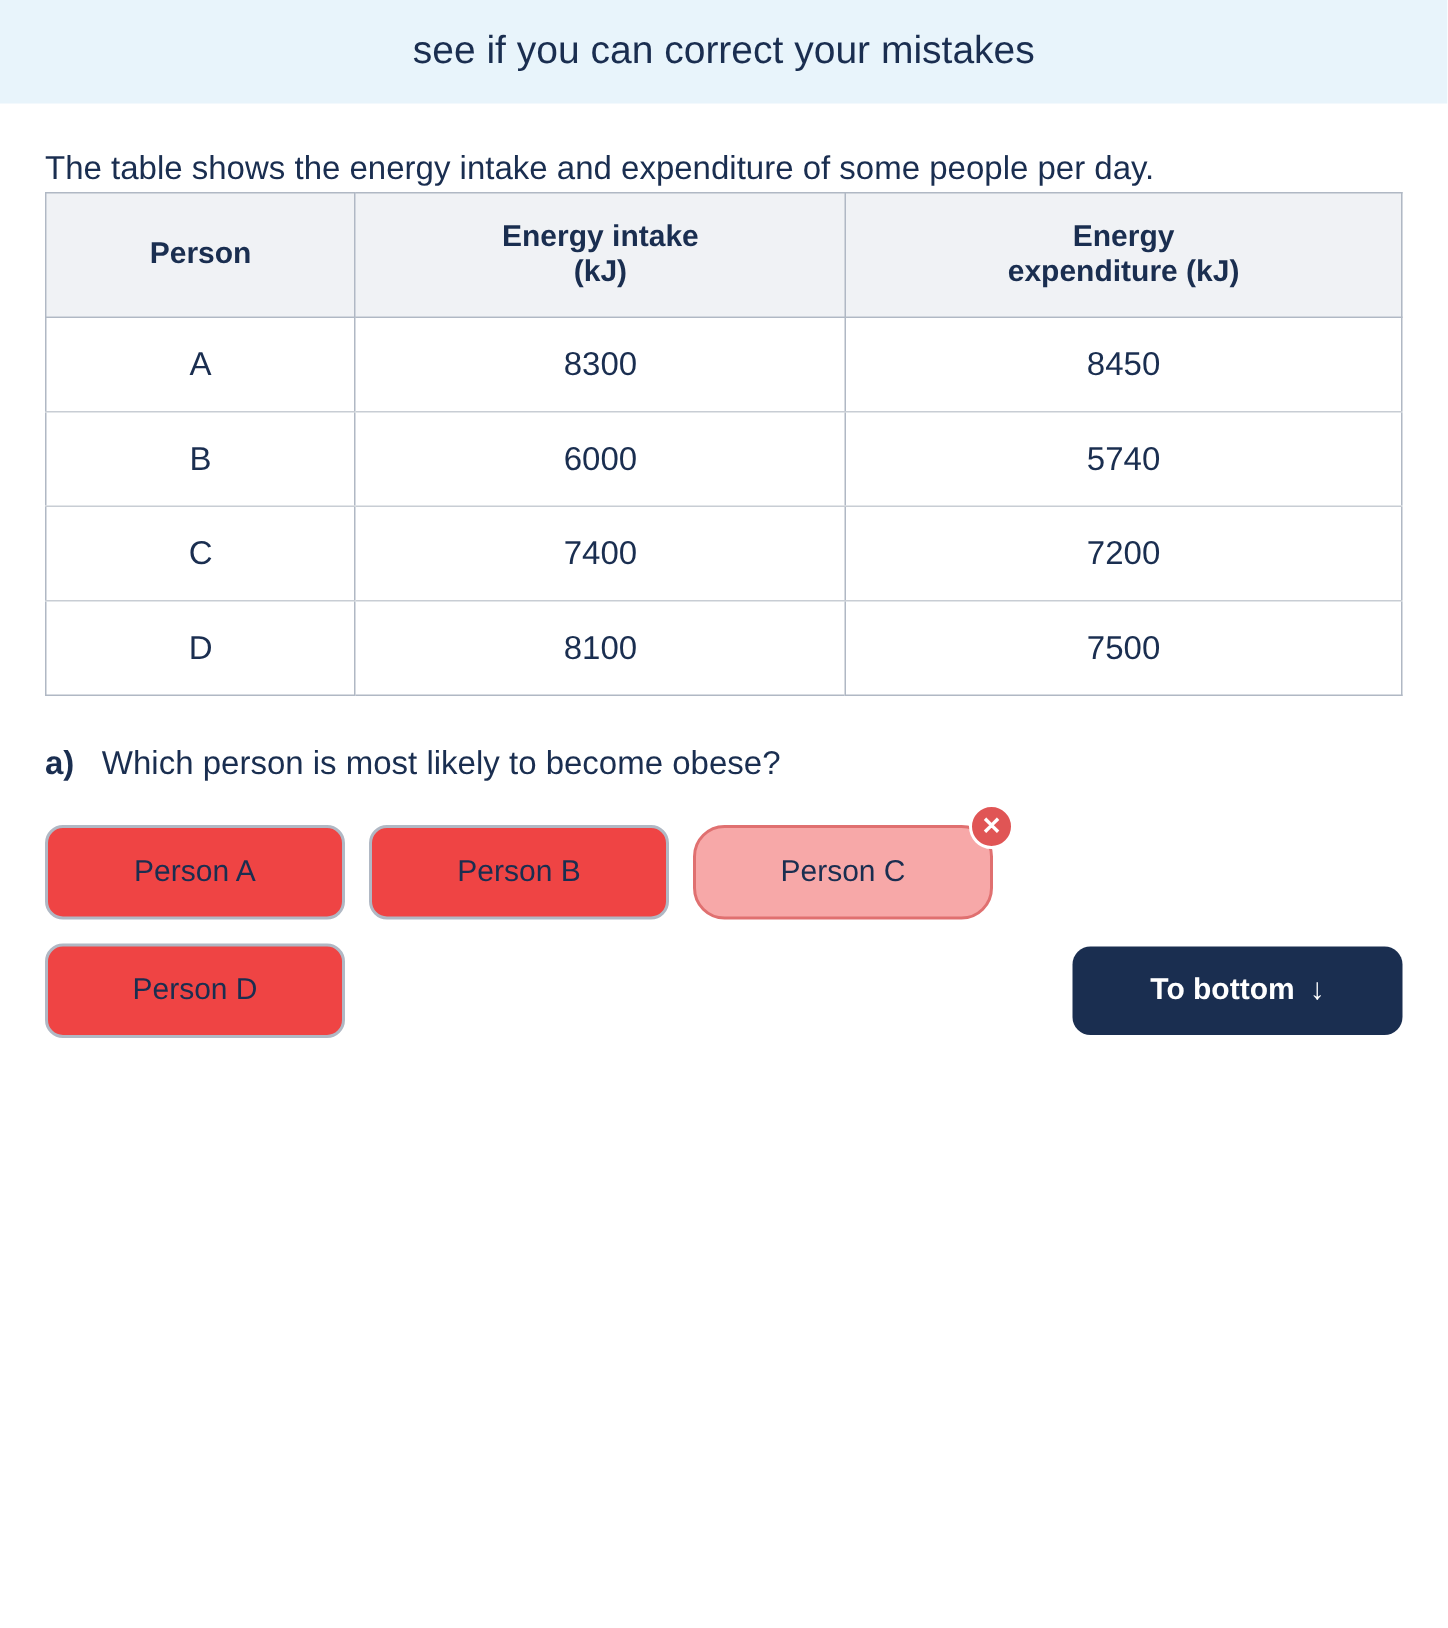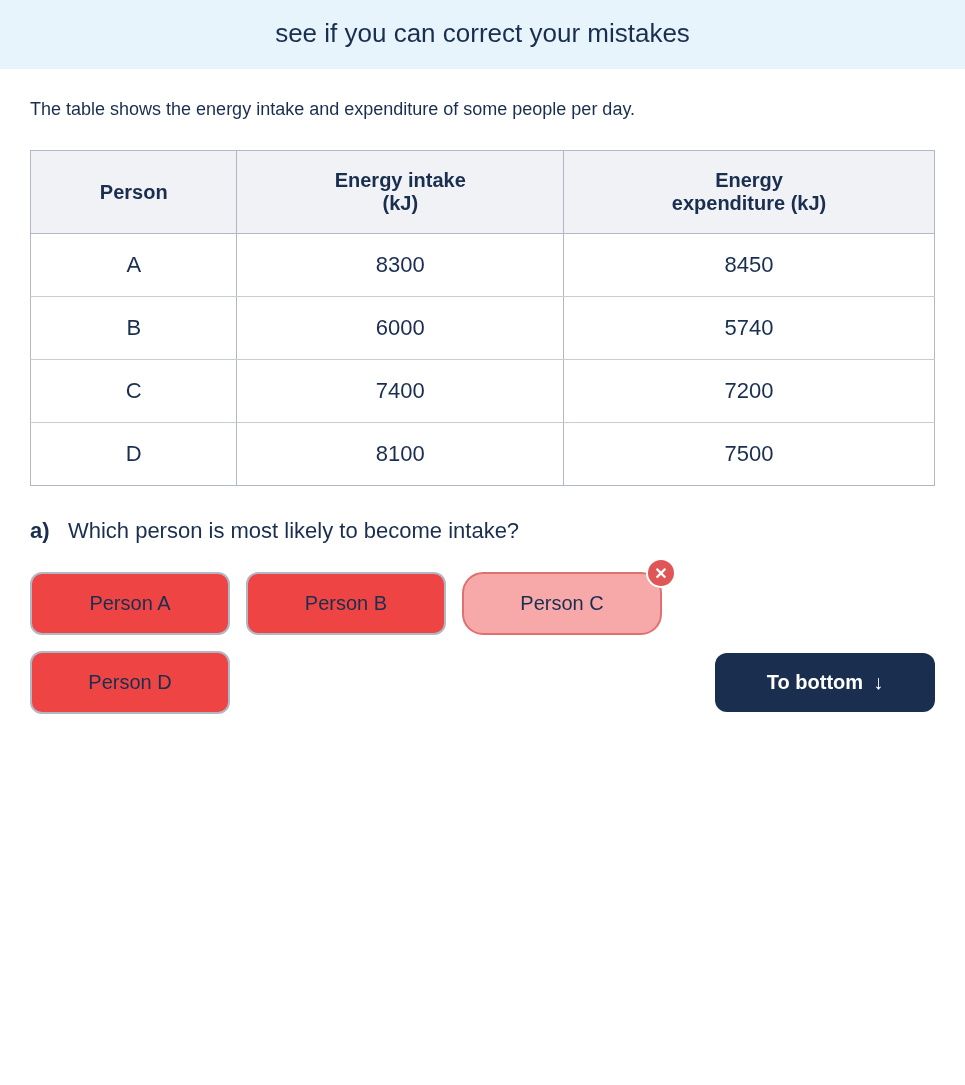--- a/index.html
+++ b/index.html
@@ -35,24 +35,23 @@
       font-weight: 400;
       margin-top: 39px;
     }
 
     .content-area {
       padding: 28px 30px 30px 30px;
       flex: 1;
     }
 
     .description-text {
-      font-size: 18px;
+      font-size: 22px;
       color: #1a2e50;
       line-height: 1.4;
-      margin-bottom: 28px;
     }
 
     .data-table {
       width: 100%;
       border-collapse: collapse;
       margin-bottom: 32px;
       border: 1.5px solid #b0b8c4;
     }
 
     .data-table th {
@@ -217,21 +216,21 @@
       <td>D</td>
       <td>8100</td>
       <td>7500</td>
     </tr>
         </tbody>
     </table>
 
     <p class="question-text">
       <span class="question-label">a)</span>
       &nbsp;
-      <span>Which person is most likely to become intake?</span>
+      <span>Which person is most likely to become obese?</span>
     </p>
 
     <div class="answer-options">
 
       <div class="answer-row">
         <button class="option-button" id="btn-a">Person A</button>
         <button class="option-button" id="btn-b">Person B</button>
         <div class="option-button-wrapper">
           <button class="option-button selected-wrong" id="btn-c">Person C</button>
           <span class="wrong-badge">✕</span>

